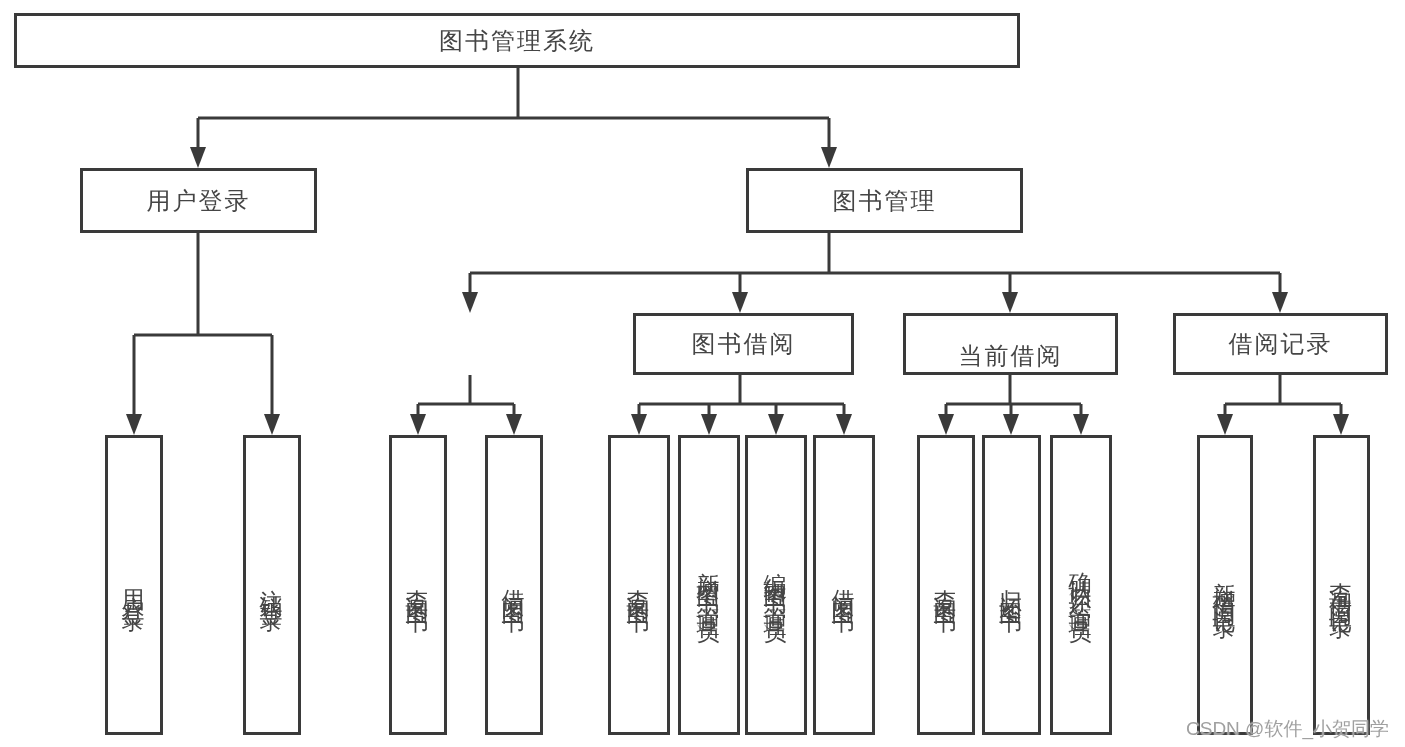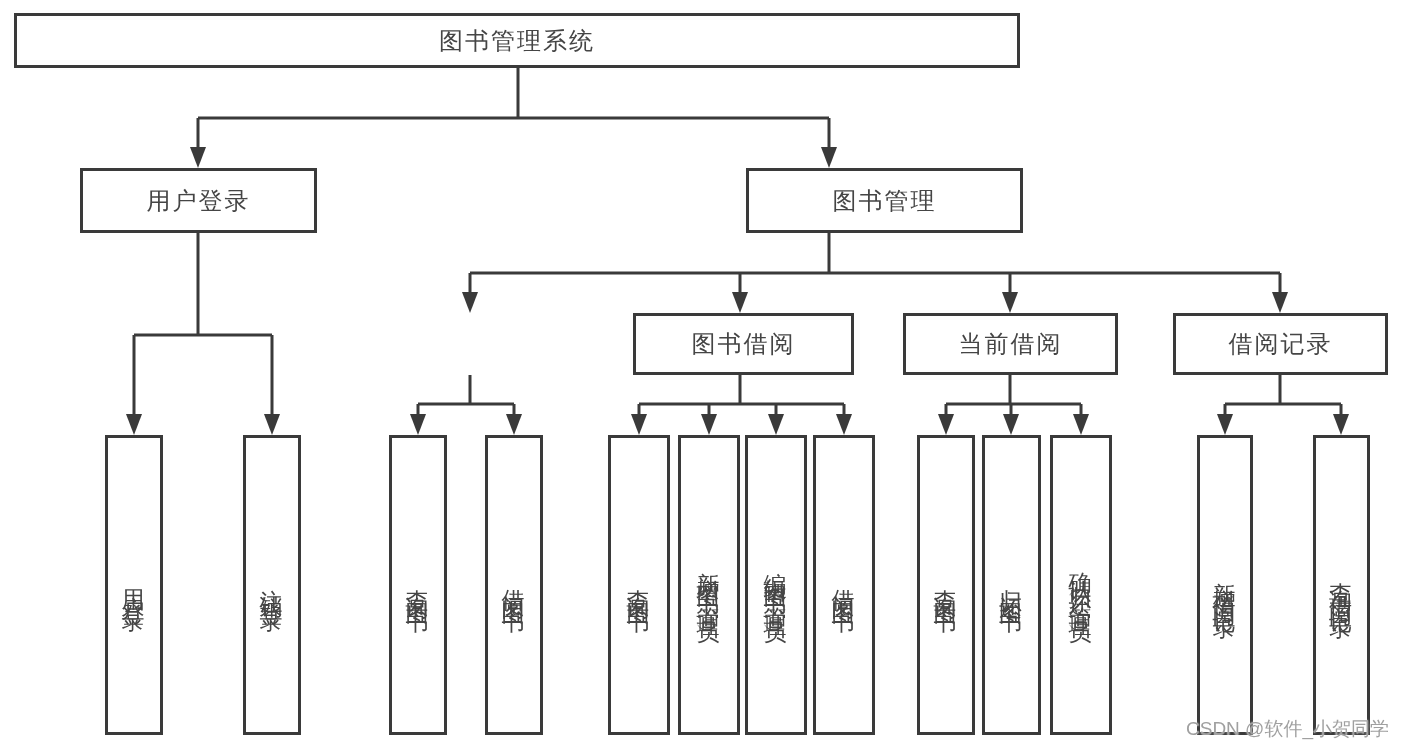--- a/index.html
+++ b/index.html
@@ -35,21 +35,21 @@
     white-space: nowrap;
   }
   
   #b-root { left: 14px; top: 13px; width: 1006px; height: 55px; }
   
   #b-user-login { left: 80px; top: 168px; width: 237px; height: 65px; }
   #b-book-mgmt  { left: 738px; top: 168px; width: 277px; height: 65px; margin-left: 8px; }
   
   #b-new-book   { left: 363px;  top: 313px; width: 215px; height: 62px; }
   #b-borrow     { left: 633px;  top: 313px; width: 221px; height: 62px; }
-  #b-current    { left: 903px;  top: 313px; width: 215px; height: 62px; }
+  #b-current    { left: 903px;  top: 313px; width: 215px; height: 62px; align-items: flex-end; }
   #b-records    { left: 1173px; top: 313px; width: 215px; height: 62px; align-items: center; }
   
   .leaf { top: 435px; height: 300px; }
   #b-g1a { left: 105px;  width: 58px; }
   #b-g1b { left: 243px;  width: 58px; }
   #b-g2a { left: 389px;  width: 58px; }
   #b-g2b { left: 485px;  width: 58px; }
   #b-g3a { left: 608px;  width: 62px; }
   #b-g3b { left: 678px;  width: 62px; }
   #b-g3c { left: 745px;  width: 62px; }

